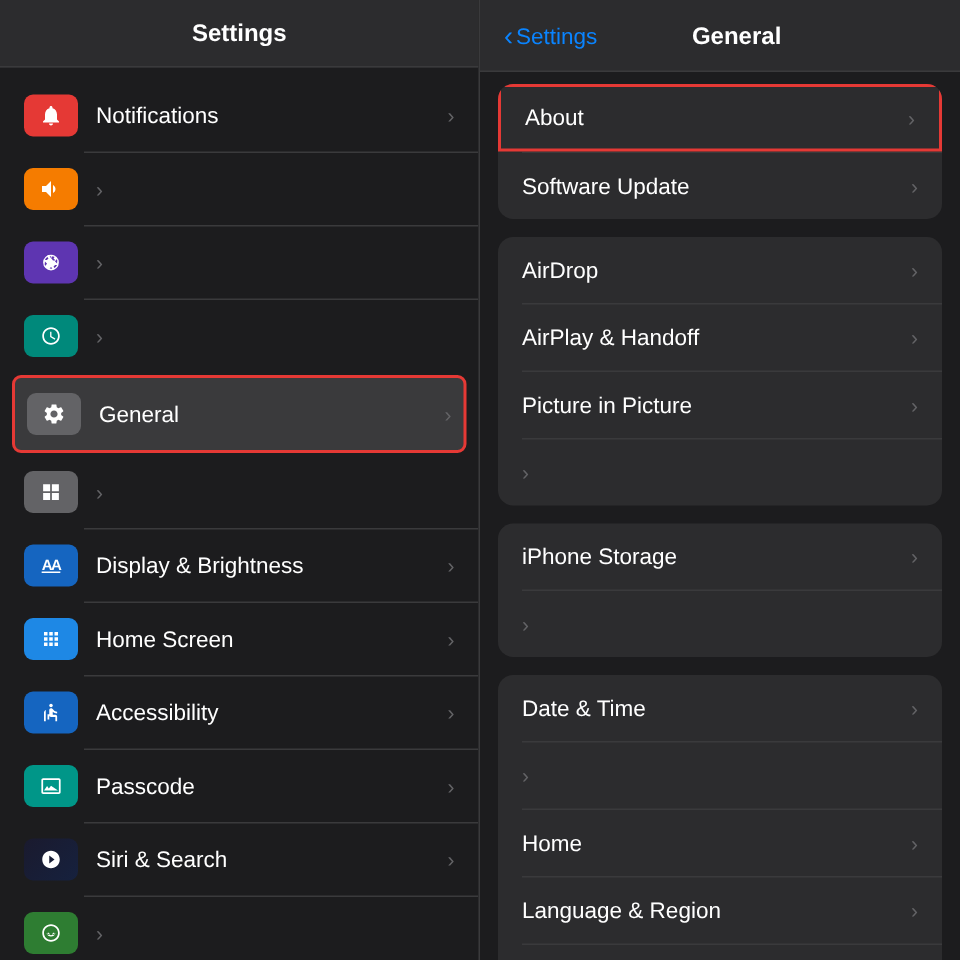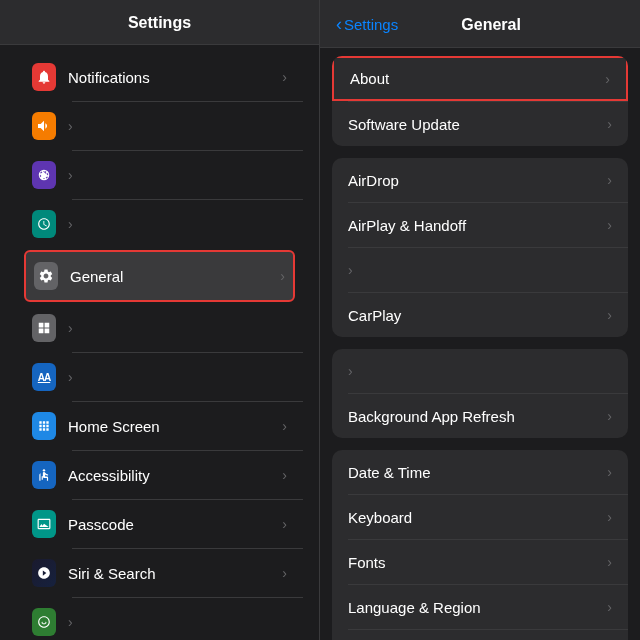--- a/index.html
+++ b/index.html
@@ -32,21 +32,21 @@
 
     .panel-header-title {
       color: #ffffff;
       font-size: 16px;
       font-weight: 600;
     }
 
     .settings-list {
       flex: 1;
       overflow: hidden;
-      padding: 8px 16px;
+      padding: 8px 0;
     }
 
     .settings-group {
       margin-bottom: 2px;
     }
 
     .settings-item {
       display: flex;
       align-items: center;
       padding: 10px 16px;
@@ -57,21 +57,21 @@
 
     .settings-item.highlighted {
       background: #3a3a3c;
       border: 2px solid #e53935;
       border-radius: 6px;
       margin: 2px 8px;
       padding: 10px 8px;
     }
 
     .settings-item-icon {
-      width: 24px;
+      width: 36px;
       height: 28px;
       border-radius: 6px;
       display: flex;
       align-items: center;
       justify-content: center;
       margin-right: 12px;
       flex-shrink: 0;
       font-size: 16px;
       text-decoration: underline;
     }
@@ -253,20 +253,21 @@
           <div class="settings-item-icon icon-gray" style="background: rgb(99, 99, 102);">
             <svg width="14" height="14" viewBox="0 0 24 24" fill="white">
               <path d="M3 3h8v8H3zm0 10h8v8H3zM13 3h8v8h-8zm0 10h8v8h-8z"></path>
             </svg>
           </div>
           <span class="settings-item-chevron">›</span>
         </div>
         <div class="separator"></div>
         <div class="settings-item">
           <div class="settings-item-icon icon-blue" style="background: rgb(21, 101, 192); font-size: 10px; font-weight: bold; color: white; letter-spacing: -1px;">AA</div>
+          <span class="settings-item-label">Display &amp; Brightness</span>
           <span class="settings-item-chevron">›</span>
         </div>
         <div class="separator"></div>
         <div class="settings-item">
           <div class="settings-item-icon icon-blue-light" style="background: rgb(30, 136, 229);">
             <svg width="14" height="14" viewBox="0 0 24 24" fill="white">
               <path d="M4 8h4V4H4v4zm6 12h4v-4h-4v4zm-6 0h4v-4H4v4zm0-6h4v-4H4v4zm6 0h4v-4h-4v4zm6-10v4h4V4h-4zm-6 4h4V4h-4v4zm6 6h4v-4h-4v4zm0 6h4v-4h-4v4z"></path>
             </svg>
           </div>
           <span class="settings-item-label">Home Screen</span>
@@ -341,51 +342,50 @@
           <span class="right-item-label">AirDrop</span>
           <span class="right-item-chevron">›</span>
         </div>
         <div class="right-separator"></div>
         <div class="right-item">
           <span class="right-item-label">AirPlay &amp; Handoff</span>
           <span class="right-item-chevron">›</span>
         </div>
         <div class="right-separator"></div>
         <div class="right-item">
-          <span class="right-item-chevron">›</span>
-        </div>
-        <div class="right-separator"></div>
-        <div class="right-item">
-          <span class="right-item-label">CarPlay</span>
+          <span class="right-item-label">Picture in Picture</span>
+          <span class="right-item-chevron">›</span>
+        </div>
+        <div class="right-separator"></div>
+        <div class="right-item">
           <span class="right-item-chevron">›</span>
         </div>
       </div>
       <div class="right-group">
         <div class="right-item">
-          <span class="right-item-chevron">›</span>
-        </div>
-        <div class="right-separator"></div>
-        <div class="right-item">
-          <span class="right-item-label">Background App Refresh</span>
+          <span class="right-item-label">iPhone Storage</span>
+          <span class="right-item-chevron">›</span>
+        </div>
+        <div class="right-separator"></div>
+        <div class="right-item">
           <span class="right-item-chevron">›</span>
         </div>
       </div>
       <div class="right-group">
         <div class="right-item">
           <span class="right-item-label">Date &amp; Time</span>
           <span class="right-item-chevron">›</span>
         </div>
         <div class="right-separator"></div>
         <div class="right-item">
-          <span class="right-item-label">Keyboard</span>
-          <span class="right-item-chevron">›</span>
-        </div>
-        <div class="right-separator"></div>
-        <div class="right-item">
-          <span class="right-item-label">Fonts</span>
+          <span class="right-item-chevron">›</span>
+        </div>
+        <div class="right-separator"></div>
+        <div class="right-item">
+          <span class="right-item-label">Home</span>
           <span class="right-item-chevron">›</span>
         </div>
         <div class="right-separator"></div>
         <div class="right-item">
           <span class="right-item-label">Language &amp; Region</span>
           <span class="right-item-chevron">›</span>
         </div>
         <div class="right-separator"></div>
         <div class="right-item"></div>
       </div>

